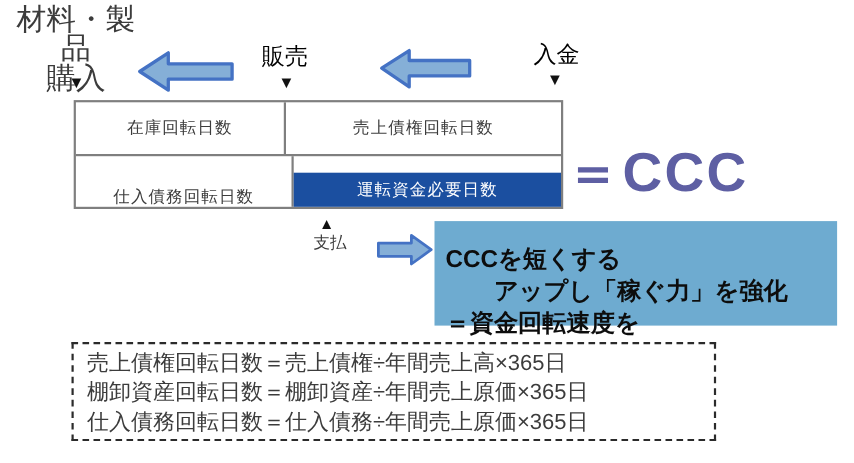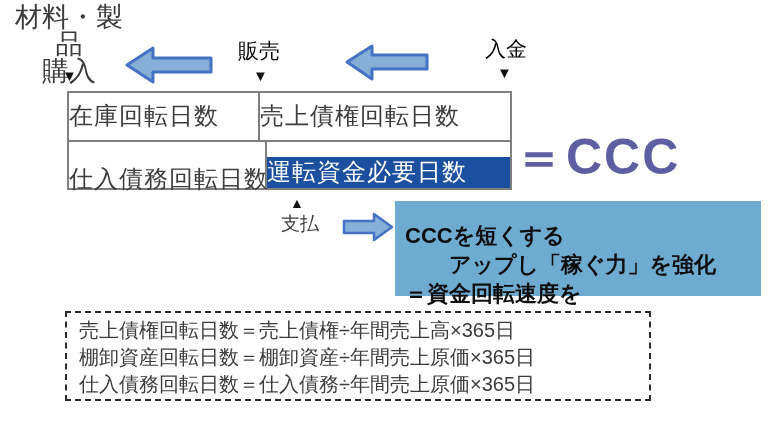--- a/index.html
+++ b/index.html
@@ -12,36 +12,36 @@
   
   .purchase-block{left:4px;top:4px;width:130px;font-size:27px;line-height:27px;text-align:center;color:#3c3c3c;}
   .toplabel{font-size:21px;color:#000000;text-align:center;}
   .sale-label{left:232px;top:37px;width:54px;}
   .cashin-label{left:479px;top:35px;width:54px;}
   .marker{font-size:15px;color:#111;line-height:15px;}
   .m1{left:62px;top:68px;}
   .m2{left:253px;top:68px;}
   .m3{left:497px;top:65px;}
   .mup{left:290px;top:196px;font-size:14px;}
-  .payment-label{left:276px;top:211px;width:48px;font-size:19px;text-align:center;color:#3c3c3c;}
+  .payment-label{left:276px;top:211px;width:48px;font-size:15px;text-align:center;color:#3c3c3c;}
   
   .arrow1{left:125px;top:45px;}
   .arrow2{left:345px;top:43px;}
   .arrow3{left:342px;top:211px;}
   
   .ttable{
     left:67px;top:91px;width:445px;height:99px;
     border:2px solid #7f7f7f;box-sizing:border-box;
     display:flex;flex-direction:column;background:#fff;
   }
   .trow{display:flex;flex:1;min-height:0;}
   .vdiv{width:2px;background:#7f7f7f;}
   .hdiv{height:2px;background:#7f7f7f;}
-  .cell{display:flex;align-items:center;justify-content:flex-start;
-        font-size:24px;letter-spacing:1px;color:#3c3c3c;white-space:nowrap;}
+  .cell{display:flex;align-items:center;justify-content:center;
+        font-size:15px;letter-spacing:1px;color:#3c3c3c;white-space:nowrap;}
   .cA{width:189px;}
   .cB{flex:1;}
   .cC{width:196px;margin-top:29px;}
   .cD{flex:1;color:#ffffff;}
   
   .ccc-label{left:514px;top:133px;font-size:50px;font-weight:bold;letter-spacing:2px;line-height:48px;}
   
   .highlight{
     left:395px;top:201px;width:366px;height:95px;box-sizing:border-box;
     padding:20px 0 0 10px;

